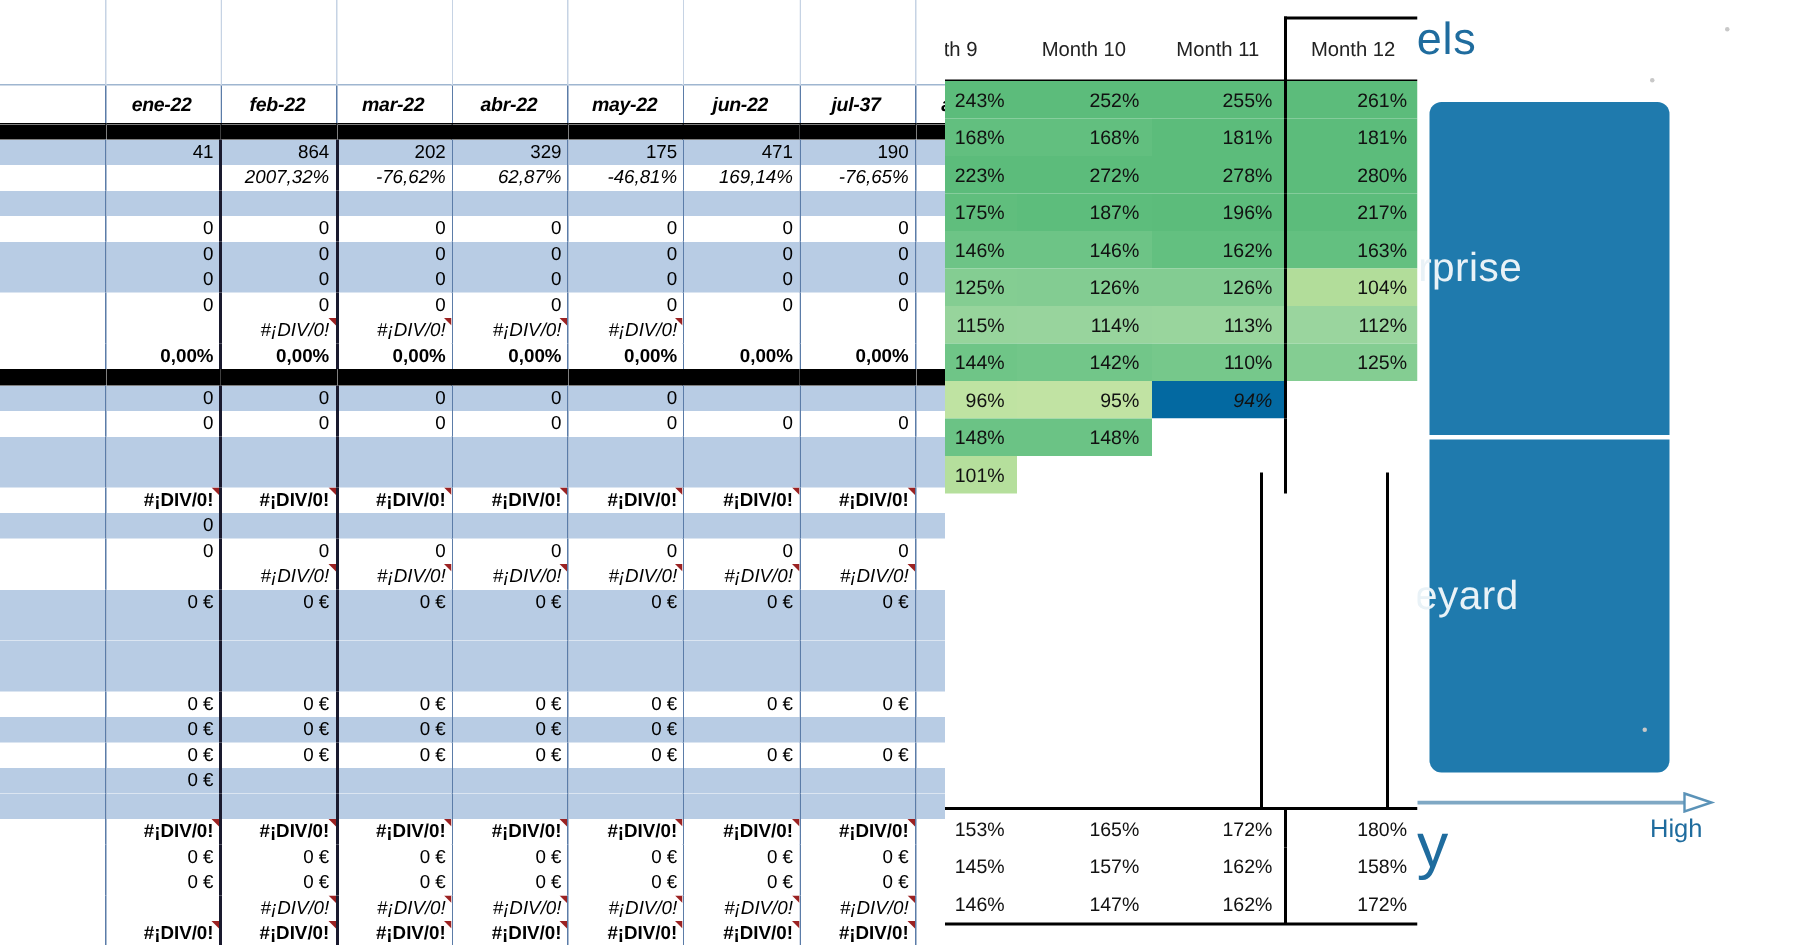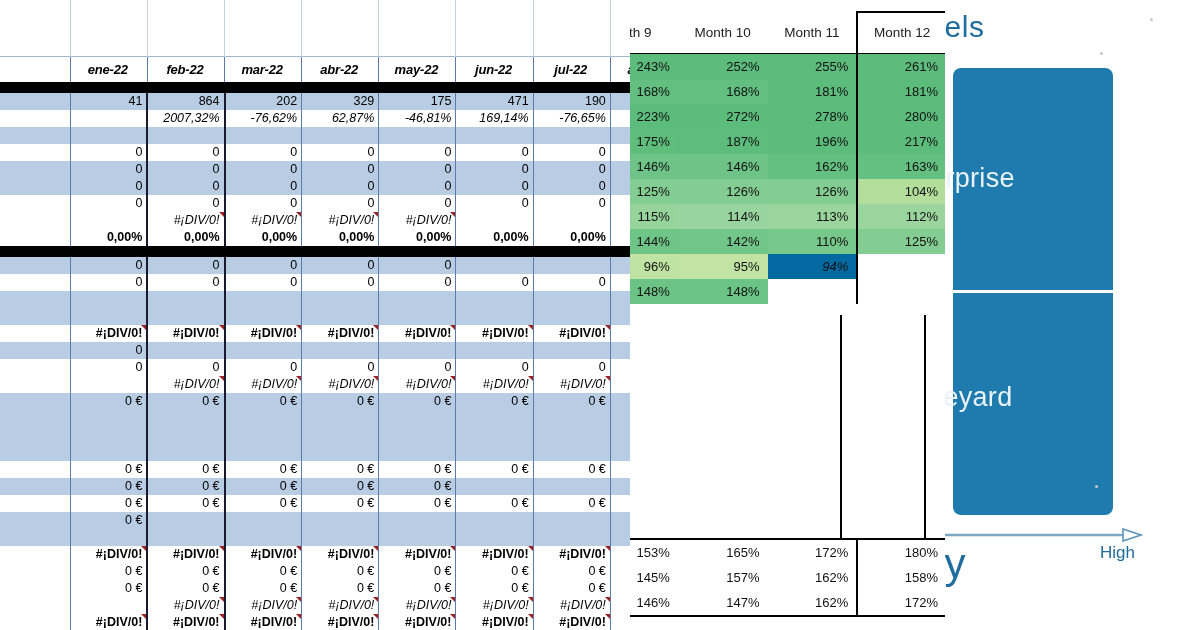--- a/index.html
+++ b/index.html
@@ -267,21 +267,21 @@
             <td style="height: 12px;"></td>
           </tr>
           <tr class="r-white">
             <td class="hdr" style="height: 26px;"></td>
             <td class="hdr" style="height: 26px;">ene-22</td>
             <td class="hdr" style="height: 26px;">feb-22</td>
             <td class="hdr" style="height: 26px;">mar-22</td>
             <td class="hdr" style="height: 26px;">abr-22</td>
             <td class="hdr" style="height: 26px;">may-22</td>
             <td class="hdr" style="height: 26px;">jun-22</td>
-            <td class="hdr" style="height: 26px;">jul-22</td>
+            <td class="hdr" style="height: 26px;">jul-37</td>
             <td class="hdr" style="height: 26px;">ago-22</td>
           </tr>
           <tr class="r-black">
             <td></td>
             <td></td>
             <td></td>
             <td></td>
             <td></td>
             <td></td>
             <td></td>
@@ -718,20 +718,26 @@
             <td style="background: rgb(193, 227, 163);">95%</td>
             <td style="background: #0369a1; font-style: italic;">94%</td>
             <td class="lastcol" style="background: rgb(255, 255, 255);"></td>
           </tr>
           <tr>
             <td style="background: rgb(107, 195, 133);">148%</td>
             <td style="background: rgb(107, 195, 133);">148%</td>
             <td style="background: rgb(255, 255, 255);"></td>
             <td class="lastcol" style="background: rgb(255, 255, 255);"></td>
           </tr>
+          <tr>
+            <td style="background: rgb(181, 223, 156);">101%</td>
+            <td style="background: rgb(255, 255, 255);"></td>
+            <td style="background: rgb(255, 255, 255);"></td>
+            <td class="lastcol" style="background: rgb(255, 255, 255);"></td>
+          </tr>
         </tbody>
     </table>
 
     <div class="vline" style="left:210px; top:315px; height:225px;"></div>
     <div class="vline" style="left:294px; top:315px; height:225px;"></div>
 
     <table id="heat-bottom">
       <colgroup>
           <col>
           <col>

